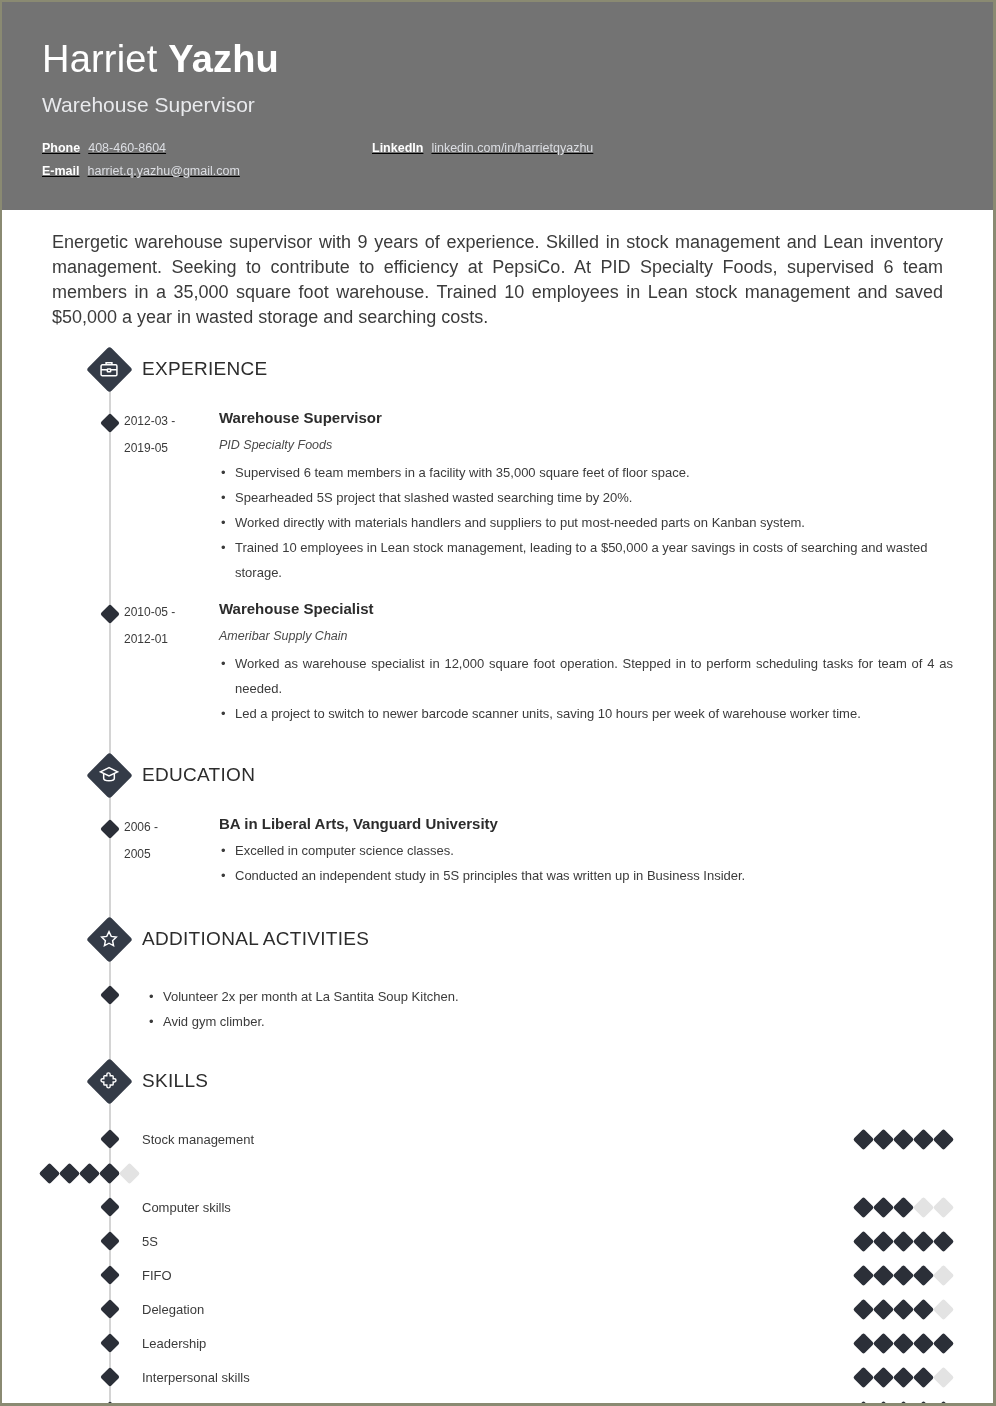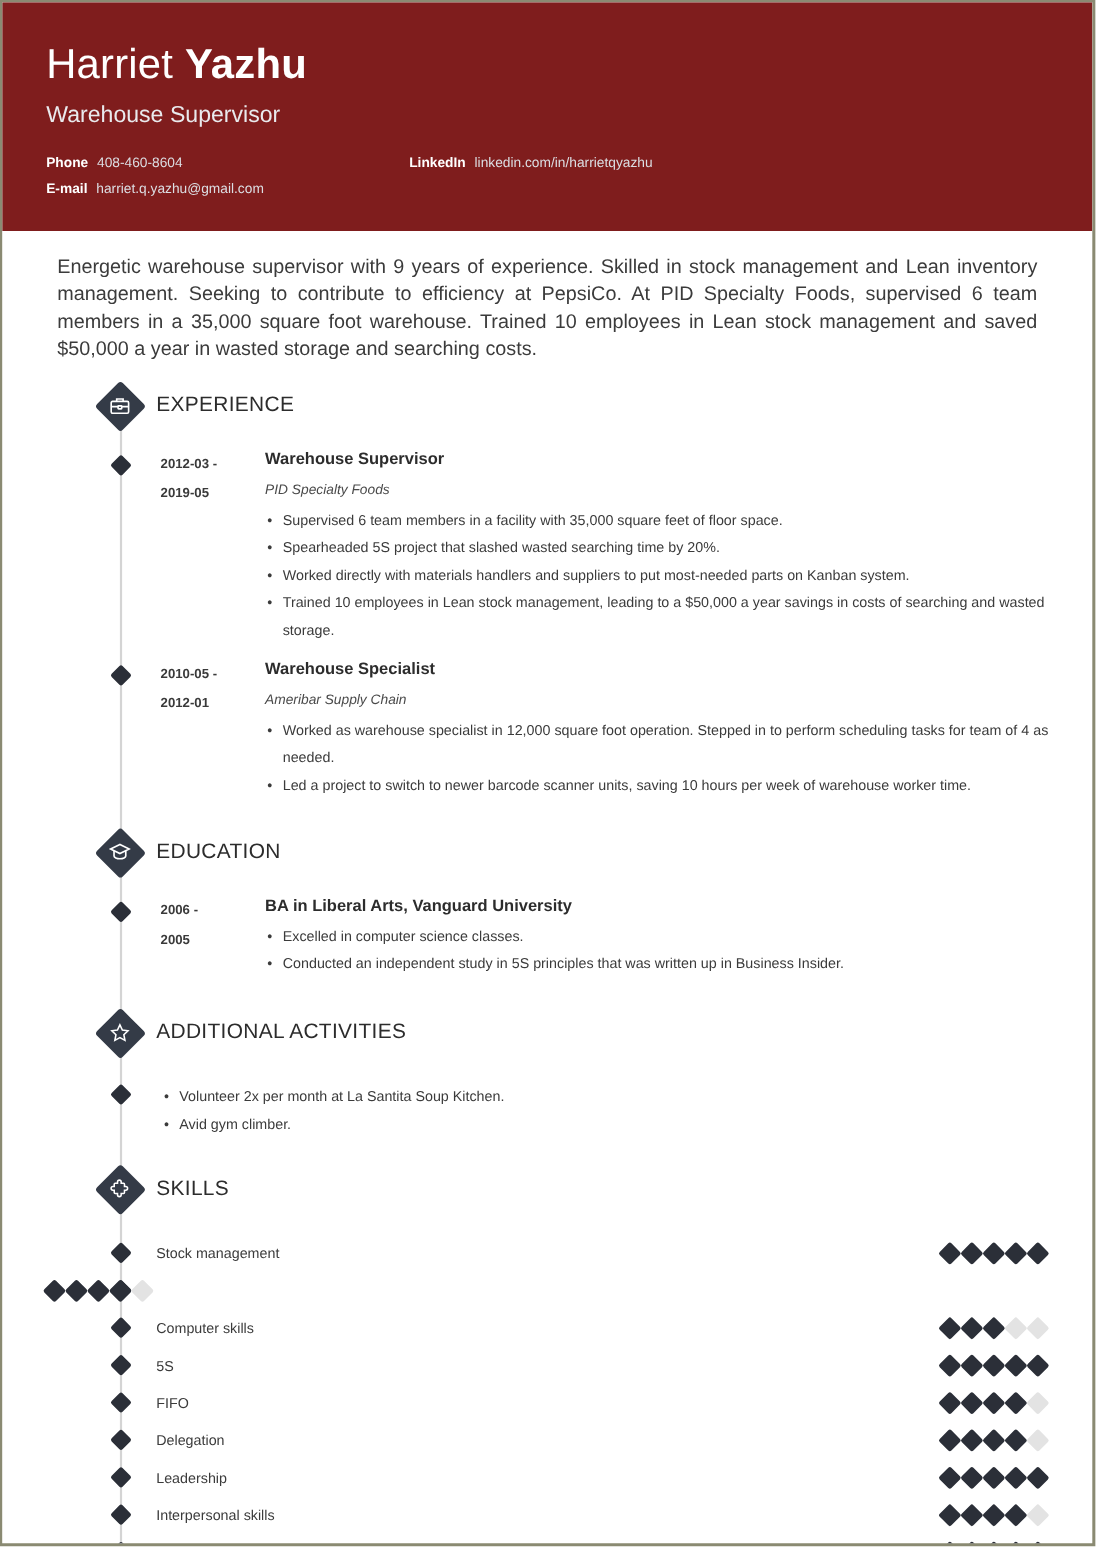--- a/index.html
+++ b/index.html
@@ -18,21 +18,21 @@
     background: #ffffff;
     border-right: 3px solid #8a8a72;
     border-bottom: 3px solid #8a8a72;
     border-left: 2px solid #8a8a72;
     border-top: 2px solid #8a8a72;
     overflow: hidden;
   }
 
   
   .header {
-    background: #7f1d1d;
+    background: #737373;
     padding: 34px 40px 26px 40px;
     height: 208px;
   }
   .name {
     font-size: 38px;
     line-height: 46px;
     color: #ffffff;
     font-weight: 300;
     letter-spacing: 0.2px;
   }
@@ -48,20 +48,21 @@
     margin-top: 21px;
   }
   .contact-row {
     display: flex;
     align-items: baseline;
     margin-bottom: 9px;
   }
   .contact-cell {
     display: flex;
     align-items: baseline;
+    text-decoration: underline;
   }
   .contact-cell.col1 { width: 330px; }
   .contact-label {
     font-size: 12.5px;
     font-weight: 700;
     color: #ffffff;
     white-space: nowrap;
   }
   .contact-value {
     font-size: 12.5px;
@@ -153,23 +154,23 @@
     left: 61px;
     top: 8px;
     width: 14px;
     height: 14px;
     background: #2b2f38;
     transform: rotate(45deg);
     border-radius: 2px;
   }
   .entry-date {
     width: 85px;
-    margin-left: 104px;
+    margin-left: 82px;
     font-size: 12px;
-    font-weight: 700;
+    font-weight: 400;
     color: #3a3a3a;
     line-height: 27px;
     flex-shrink: 0;
   }
   .entry-main {
     flex: 1;
     padding-left: 10px;
   }
   .entry-role {
     font-size: 15px;

